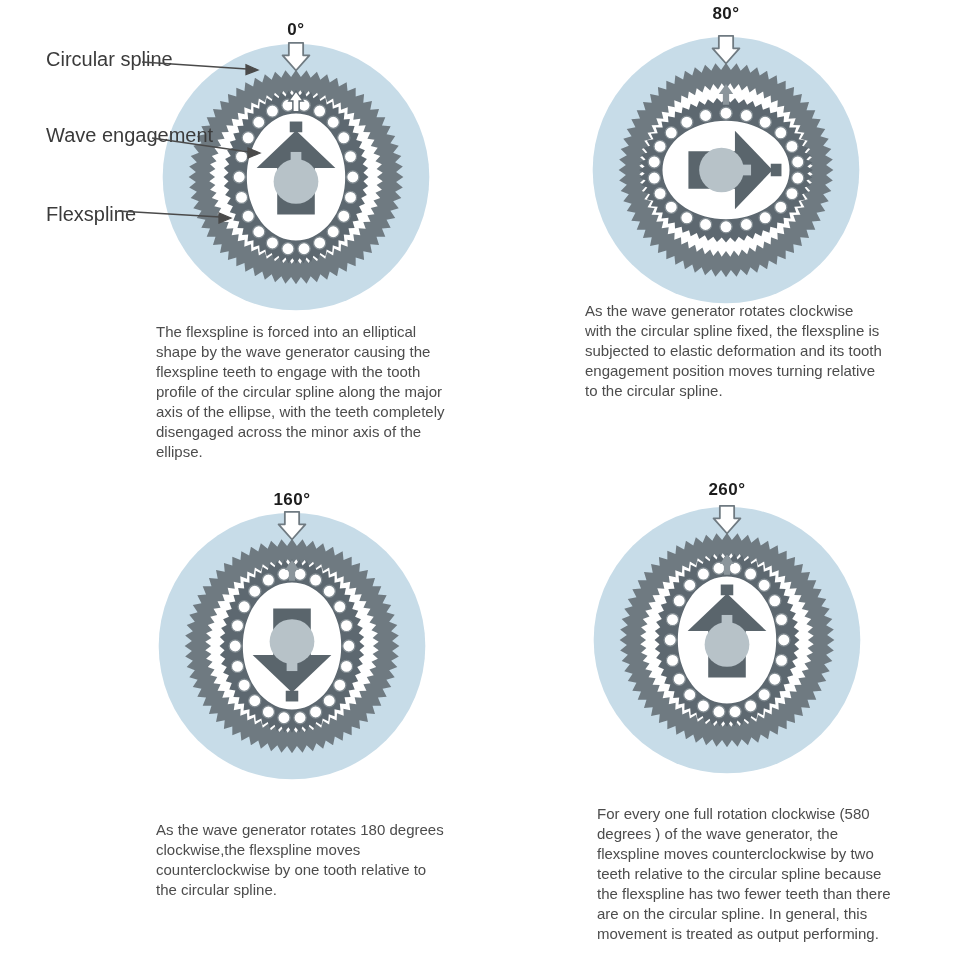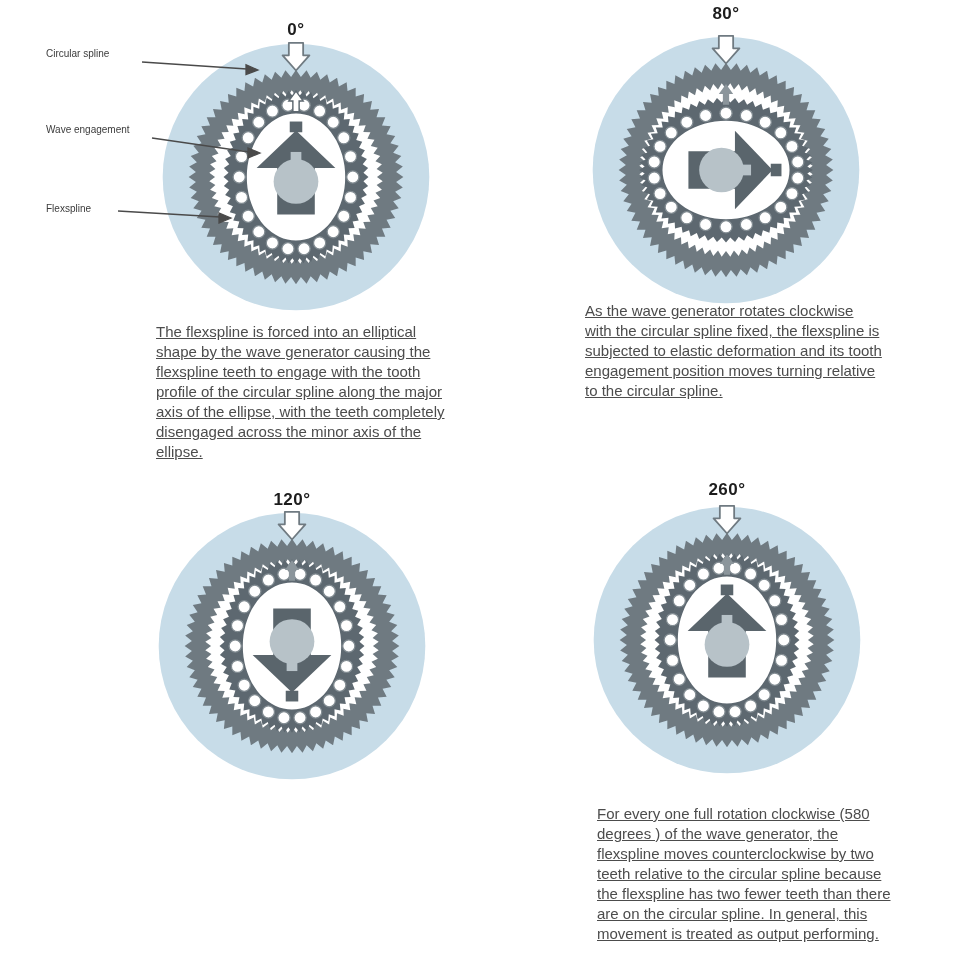--- a/index.html
+++ b/index.html
@@ -6,24 +6,24 @@
   #page{
     position:relative;width:960px;height:960px;background:#ffffff;
     font-family:"Liberation Sans", sans-serif;overflow:hidden;
   }
   .angle{
     position:absolute;text-align:center;font-size:17px;font-weight:bold;
     color:#1c1c1c;letter-spacing:.5px;z-index:4;
   }
   .gear{position:absolute;width:272px;height:272px;z-index:1;}
   .desc{
-    position:absolute;font-size:15px;line-height:20px;color:#4c4c4c;z-index:2;text-decoration:underline;
+    position:absolute;font-size:15px;line-height:20px;color:#4c4c4c;z-index:2;
   }
   .lead-label{
-    position:absolute;font-size:10px;color:#3b3b3b;z-index:6;white-space:nowrap;
+    position:absolute;font-size:20px;color:#3b3b3b;z-index:6;white-space:nowrap;
   }
   .lead-svg{position:absolute;left:0;top:0;z-index:6;pointer-events:none;}
 </style>
 </head>
 <body>
 
 <div id="page">
 
   <div class="angle" style="left:216px;top:20px;width:160px">0°</div>
   <div class="gear" style="left:160px;top:41px"><svg viewBox="-152 -152 304 304" width="272" height="272">
@@ -102,21 +102,21 @@
           <rect x="-7" y="-62" width="14" height="12" fill="#5a656c"></rect>
           <polygon points="0,-52 -44,-10 -21,-10 -21,42 21,42 21,-10 44,-10" fill="#5a656c"></polygon>
           <rect x="-6" y="-28" width="12" height="12" fill="#b7c2c8"></rect>
           <circle cx="0" cy="5" r="25" fill="#b7c2c8"></circle>
         </g>
         <polygon points="0,-96 -8,-85 -3.5,-85 -3.5,-73 3.5,-73 3.5,-85 8,-85" fill="#8b959b"></polygon>
         <polygon points="-8,-150 8,-150 8,-136 15,-136 0,-119 -15,-136 -8,-136" fill="#ffffff" stroke="#6f7a81" stroke-width="2" stroke-linejoin="round"></polygon>
       </svg></div>
   <div class="desc" style="left:585px;top:301px;width:298px">As the wave generator rotates clockwise with the circular spline fixed, the flexspline is subjected to elastic deformation and its tooth engagement position moves turning relative to the circular spline.</div>
 
-  <div class="angle" style="left:212px;top:490px;width:160px">120°</div>
+  <div class="angle" style="left:212px;top:490px;width:160px">160°</div>
   <div class="gear" style="left:156px;top:510px"><svg viewBox="-152 -152 304 304" width="272" height="272">
         <circle cx="0" cy="0" r="149" fill="#c7dce8"></circle>
         <circle cx="0" cy="0" r="98" fill="#ffffff"></circle>
         <path d="M120.0 0.0L111.9 5.5L119.4 11.8L110.8 16.4L117.7 23.4L108.6 27.2L114.8 34.8L105.5 37.7L110.9 45.9L101.2 47.9L105.8 56.6L96.1 57.6L99.8 66.7L90.0 66.7L92.8 76.1L83.0 75.2L84.9 84.9L75.2 83.0L76.1 92.8L66.7 90.0L66.7 99.8L57.6 96.1L56.6 105.8L47.9 101.2L45.9 110.9L37.7 105.5L34.8 114.8L27.2 108.6L23.4 117.7L16.4 110.8L11.8 119.4L5.5 111.9L0.0 120.0L-5.5 111.9L-11.8 119.4L-16.4 110.8L-23.4 117.7L-27.2 108.6L-34.8 114.8L-37.7 105.5L-45.9 110.9L-47.9 101.2L-56.6 105.8L-57.6 96.1L-66.7 99.8L-66.7 90.0L-76.1 92.8L-75.2 83.0L-84.9 84.9L-83.0 75.2L-92.8 76.1L-90.0 66.7L-99.8 66.7L-96.1 57.6L-105.8 56.6L-101.2 47.9L-110.9 45.9L-105.5 37.7L-114.8 34.8L-108.6 27.2L-117.7 23.4L-110.8 16.4L-119.4 11.8L-111.9 5.5L-120.0 0.0L-111.9 -5.5L-119.4 -11.8L-110.8 -16.4L-117.7 -23.4L-108.6 -27.2L-114.8 -34.8L-105.5 -37.7L-110.9 -45.9L-101.2 -47.9L-105.8 -56.6L-96.1 -57.6L-99.8 -66.7L-90.0 -66.7L-92.8 -76.1L-83.0 -75.2L-84.9 -84.9L-75.2 -83.0L-76.1 -92.8L-66.7 -90.0L-66.7 -99.8L-57.6 -96.1L-56.6 -105.8L-47.9 -101.2L-45.9 -110.9L-37.7 -105.5L-34.8 -114.8L-27.2 -108.6L-23.4 -117.7L-16.4 -110.8L-11.8 -119.4L-5.5 -111.9L-0.0 -120.0L5.5 -111.9L11.8 -119.4L16.4 -110.8L23.4 -117.7L27.2 -108.6L34.8 -114.8L37.7 -105.5L45.9 -110.9L47.9 -101.2L56.6 -105.8L57.6 -96.1L66.7 -99.8L66.7 -90.0L76.1 -92.8L75.2 -83.0L84.9 -84.9L83.0 -75.2L92.8 -76.1L90.0 -66.7L99.8 -66.7L96.1 -57.6L105.8 -56.6L101.2 -47.9L110.9 -45.9L105.5 -37.7L114.8 -34.8L108.6 -27.2L117.7 -23.4L110.8 -16.4L119.4 -11.8L111.9 -5.5ZM90.5 0.0L96.9 4.8L90.1 8.9L96.0 14.2L88.8 17.7L94.1 23.6L86.6 26.3L91.3 32.7L83.6 34.6L87.7 41.5L79.8 42.7L83.2 49.9L75.2 50.3L77.9 57.8L70.0 57.4L71.9 65.1L64.0 64.0L65.1 71.9L57.4 70.0L57.8 77.9L50.3 75.2L49.9 83.2L42.7 79.8L41.5 87.7L34.6 83.6L32.7 91.3L26.3 86.6L23.6 94.1L17.7 88.8L14.2 96.0L8.9 90.1L4.8 96.9L0.0 90.5L-4.8 96.9L-8.9 90.1L-14.2 96.0L-17.7 88.8L-23.6 94.1L-26.3 86.6L-32.7 91.3L-34.6 83.6L-41.5 87.7L-42.7 79.8L-49.9 83.2L-50.3 75.2L-57.8 77.9L-57.4 70.0L-65.1 71.9L-64.0 64.0L-71.9 65.1L-70.0 57.4L-77.9 57.8L-75.2 50.3L-83.2 49.9L-79.8 42.7L-87.7 41.5L-83.6 34.6L-91.3 32.7L-86.6 26.3L-94.1 23.6L-88.8 17.7L-96.0 14.2L-90.1 8.9L-96.9 4.8L-90.5 0.0L-96.9 -4.8L-90.1 -8.9L-96.0 -14.2L-88.8 -17.7L-94.1 -23.6L-86.6 -26.3L-91.3 -32.7L-83.6 -34.6L-87.7 -41.5L-79.8 -42.7L-83.2 -49.9L-75.2 -50.3L-77.9 -57.8L-70.0 -57.4L-71.9 -65.1L-64.0 -64.0L-65.1 -71.9L-57.4 -70.0L-57.8 -77.9L-50.3 -75.2L-49.9 -83.2L-42.7 -79.8L-41.5 -87.7L-34.6 -83.6L-32.7 -91.3L-26.3 -86.6L-23.6 -94.1L-17.7 -88.8L-14.2 -96.0L-8.9 -90.1L-4.8 -96.9L-0.0 -90.5L4.8 -96.9L8.9 -90.1L14.2 -96.0L17.7 -88.8L23.6 -94.1L26.3 -86.6L32.7 -91.3L34.6 -83.6L41.5 -87.7L42.7 -79.8L49.9 -83.2L50.3 -75.2L57.8 -77.9L57.4 -70.0L65.1 -71.9L64.0 -64.0L71.9 -65.1L70.0 -57.4L77.9 -57.8L75.2 -50.3L83.2 -49.9L79.8 -42.7L87.7 -41.5L83.6 -34.6L91.3 -32.7L86.6 -26.3L94.1 -23.6L88.8 -17.7L96.0 -14.2L90.1 -8.9L96.9 -4.8Z" fill="#6f7a81" fill-rule="evenodd"></path>
         <g transform="rotate(0)">
           <path d="M81.0 0.0L75.4 4.8L80.6 10.1L74.6 14.2L79.2 20.2L72.9 23.6L77.0 30.0L70.5 32.6L74.0 39.5L67.3 41.3L70.1 48.5L63.3 49.6L65.5 57.0L58.7 57.3L60.2 64.9L53.4 64.3L54.2 72.1L47.5 70.7L47.6 78.5L41.1 76.3L40.5 84.0L34.3 81.1L32.9 88.6L27.1 85.0L25.0 92.3L19.5 87.9L16.8 94.9L11.8 89.9L8.5 96.5L4.0 90.9L0.0 97.0L-4.0 90.9L-8.5 96.5L-11.8 89.9L-16.8 94.9L-19.5 87.9L-25.0 92.3L-27.1 85.0L-32.9 88.6L-34.3 81.1L-40.5 84.0L-41.1 76.3L-47.6 78.5L-47.5 70.7L-54.2 72.1L-53.4 64.3L-60.2 64.9L-58.7 57.3L-65.5 57.0L-63.3 49.6L-70.1 48.5L-67.3 41.3L-74.0 39.5L-70.5 32.6L-77.0 30.0L-72.9 23.6L-79.2 20.2L-74.6 14.2L-80.6 10.1L-75.4 4.8L-81.0 0.0L-75.4 -4.8L-80.6 -10.1L-74.6 -14.2L-79.2 -20.2L-72.9 -23.6L-77.0 -30.0L-70.5 -32.6L-74.0 -39.5L-67.3 -41.3L-70.1 -48.5L-63.3 -49.6L-65.5 -57.0L-58.7 -57.3L-60.2 -64.9L-53.4 -64.3L-54.2 -72.1L-47.5 -70.7L-47.6 -78.5L-41.1 -76.3L-40.5 -84.0L-34.3 -81.1L-32.9 -88.6L-27.1 -85.0L-25.0 -92.3L-19.5 -87.9L-16.8 -94.9L-11.8 -89.9L-8.5 -96.5L-4.0 -90.9L-0.0 -97.0L4.0 -90.9L8.5 -96.5L11.8 -89.9L16.8 -94.9L19.5 -87.9L25.0 -92.3L27.1 -85.0L32.9 -88.6L34.3 -81.1L40.5 -84.0L41.1 -76.3L47.6 -78.5L47.5 -70.7L54.2 -72.1L53.4 -64.3L60.2 -64.9L58.7 -57.3L65.5 -57.0L63.3 -49.6L70.1 -48.5L67.3 -41.3L74.0 -39.5L70.5 -32.6L77.0 -30.0L72.9 -23.6L79.2 -20.2L74.6 -14.2L80.6 -10.1L75.4 -4.8ZM55.0 0.0L54.8 6.2L54.2 12.3L53.1 18.4L51.7 24.3L49.8 30.0L47.6 35.5L45.1 40.7L42.1 45.6L38.9 50.2L35.4 54.4L31.5 58.2L27.5 61.5L23.2 64.3L18.8 66.7L14.2 68.6L9.6 69.9L4.8 70.7L0.0 71.0L-4.8 70.7L-9.6 69.9L-14.2 68.6L-18.8 66.7L-23.2 64.3L-27.5 61.5L-31.5 58.2L-35.4 54.4L-38.9 50.2L-42.1 45.6L-45.1 40.7L-47.6 35.5L-49.8 30.0L-51.7 24.3L-53.1 18.4L-54.2 12.3L-54.8 6.2L-55.0 0.0L-54.8 -6.2L-54.2 -12.3L-53.1 -18.4L-51.7 -24.3L-49.8 -30.0L-47.6 -35.5L-45.1 -40.7L-42.1 -45.6L-38.9 -50.2L-35.4 -54.4L-31.5 -58.2L-27.5 -61.5L-23.2 -64.3L-18.8 -66.7L-14.2 -68.6L-9.6 -69.9L-4.8 -70.7L-0.0 -71.0L4.8 -70.7L9.6 -69.9L14.2 -68.6L18.8 -66.7L23.2 -64.3L27.5 -61.5L31.5 -58.2L35.4 -54.4L38.9 -50.2L42.1 -45.6L45.1 -40.7L47.6 -35.5L49.8 -30.0L51.7 -24.3L53.1 -18.4L54.2 -12.3L54.8 -6.2Z" fill="#5d6870" fill-rule="evenodd"></path>
           <circle cx="63.5" cy="0.0" r="6.8" fill="#ffffff" stroke="#828c92" stroke-width="1.4"></circle>
           <circle cx="60.9" cy="22.8" r="6.8" fill="#ffffff" stroke="#828c92" stroke-width="1.4"></circle>
           <circle cx="53.4" cy="43.8" r="6.8" fill="#ffffff" stroke="#828c92" stroke-width="1.4"></circle>
           <circle cx="41.6" cy="61.2" r="6.8" fill="#ffffff" stroke="#828c92" stroke-width="1.4"></circle>
@@ -142,20 +142,21 @@
         </g>
         <g transform="rotate(180)">
           <rect x="-7" y="-62" width="14" height="12" fill="#5a656c"></rect>
           <polygon points="0,-52 -44,-10 -21,-10 -21,42 21,42 21,-10 44,-10" fill="#5a656c"></polygon>
           <rect x="-6" y="-28" width="12" height="12" fill="#b7c2c8"></rect>
           <circle cx="0" cy="5" r="25" fill="#b7c2c8"></circle>
         </g>
         <polygon points="0,-96 -8,-85 -3.5,-85 -3.5,-73 3.5,-73 3.5,-85 8,-85" fill="#8b959b"></polygon>
         <polygon points="-8,-150 8,-150 8,-136 15,-136 0,-119 -15,-136 -8,-136" fill="#ffffff" stroke="#6f7a81" stroke-width="2" stroke-linejoin="round"></polygon>
       </svg></div>
+  <div class="desc" style="left:156px;top:820px;width:288px">As the wave generator rotates 180 degrees clockwise,the flexspline moves counterclockwise by one tooth relative to the circular spline.</div>
 
   <div class="angle" style="left:647px;top:480px;width:160px">260°</div>
   <div class="gear" style="left:591px;top:504px"><svg viewBox="-152 -152 304 304" width="272" height="272">
         <circle cx="0" cy="0" r="149" fill="#c7dce8"></circle>
         <circle cx="0" cy="0" r="98" fill="#ffffff"></circle>
         <path d="M120.0 0.0L111.9 5.5L119.4 11.8L110.8 16.4L117.7 23.4L108.6 27.2L114.8 34.8L105.5 37.7L110.9 45.9L101.2 47.9L105.8 56.6L96.1 57.6L99.8 66.7L90.0 66.7L92.8 76.1L83.0 75.2L84.9 84.9L75.2 83.0L76.1 92.8L66.7 90.0L66.7 99.8L57.6 96.1L56.6 105.8L47.9 101.2L45.9 110.9L37.7 105.5L34.8 114.8L27.2 108.6L23.4 117.7L16.4 110.8L11.8 119.4L5.5 111.9L0.0 120.0L-5.5 111.9L-11.8 119.4L-16.4 110.8L-23.4 117.7L-27.2 108.6L-34.8 114.8L-37.7 105.5L-45.9 110.9L-47.9 101.2L-56.6 105.8L-57.6 96.1L-66.7 99.8L-66.7 90.0L-76.1 92.8L-75.2 83.0L-84.9 84.9L-83.0 75.2L-92.8 76.1L-90.0 66.7L-99.8 66.7L-96.1 57.6L-105.8 56.6L-101.2 47.9L-110.9 45.9L-105.5 37.7L-114.8 34.8L-108.6 27.2L-117.7 23.4L-110.8 16.4L-119.4 11.8L-111.9 5.5L-120.0 0.0L-111.9 -5.5L-119.4 -11.8L-110.8 -16.4L-117.7 -23.4L-108.6 -27.2L-114.8 -34.8L-105.5 -37.7L-110.9 -45.9L-101.2 -47.9L-105.8 -56.6L-96.1 -57.6L-99.8 -66.7L-90.0 -66.7L-92.8 -76.1L-83.0 -75.2L-84.9 -84.9L-75.2 -83.0L-76.1 -92.8L-66.7 -90.0L-66.7 -99.8L-57.6 -96.1L-56.6 -105.8L-47.9 -101.2L-45.9 -110.9L-37.7 -105.5L-34.8 -114.8L-27.2 -108.6L-23.4 -117.7L-16.4 -110.8L-11.8 -119.4L-5.5 -111.9L-0.0 -120.0L5.5 -111.9L11.8 -119.4L16.4 -110.8L23.4 -117.7L27.2 -108.6L34.8 -114.8L37.7 -105.5L45.9 -110.9L47.9 -101.2L56.6 -105.8L57.6 -96.1L66.7 -99.8L66.7 -90.0L76.1 -92.8L75.2 -83.0L84.9 -84.9L83.0 -75.2L92.8 -76.1L90.0 -66.7L99.8 -66.7L96.1 -57.6L105.8 -56.6L101.2 -47.9L110.9 -45.9L105.5 -37.7L114.8 -34.8L108.6 -27.2L117.7 -23.4L110.8 -16.4L119.4 -11.8L111.9 -5.5ZM90.5 0.0L96.9 4.8L90.1 8.9L96.0 14.2L88.8 17.7L94.1 23.6L86.6 26.3L91.3 32.7L83.6 34.6L87.7 41.5L79.8 42.7L83.2 49.9L75.2 50.3L77.9 57.8L70.0 57.4L71.9 65.1L64.0 64.0L65.1 71.9L57.4 70.0L57.8 77.9L50.3 75.2L49.9 83.2L42.7 79.8L41.5 87.7L34.6 83.6L32.7 91.3L26.3 86.6L23.6 94.1L17.7 88.8L14.2 96.0L8.9 90.1L4.8 96.9L0.0 90.5L-4.8 96.9L-8.9 90.1L-14.2 96.0L-17.7 88.8L-23.6 94.1L-26.3 86.6L-32.7 91.3L-34.6 83.6L-41.5 87.7L-42.7 79.8L-49.9 83.2L-50.3 75.2L-57.8 77.9L-57.4 70.0L-65.1 71.9L-64.0 64.0L-71.9 65.1L-70.0 57.4L-77.9 57.8L-75.2 50.3L-83.2 49.9L-79.8 42.7L-87.7 41.5L-83.6 34.6L-91.3 32.7L-86.6 26.3L-94.1 23.6L-88.8 17.7L-96.0 14.2L-90.1 8.9L-96.9 4.8L-90.5 0.0L-96.9 -4.8L-90.1 -8.9L-96.0 -14.2L-88.8 -17.7L-94.1 -23.6L-86.6 -26.3L-91.3 -32.7L-83.6 -34.6L-87.7 -41.5L-79.8 -42.7L-83.2 -49.9L-75.2 -50.3L-77.9 -57.8L-70.0 -57.4L-71.9 -65.1L-64.0 -64.0L-65.1 -71.9L-57.4 -70.0L-57.8 -77.9L-50.3 -75.2L-49.9 -83.2L-42.7 -79.8L-41.5 -87.7L-34.6 -83.6L-32.7 -91.3L-26.3 -86.6L-23.6 -94.1L-17.7 -88.8L-14.2 -96.0L-8.9 -90.1L-4.8 -96.9L-0.0 -90.5L4.8 -96.9L8.9 -90.1L14.2 -96.0L17.7 -88.8L23.6 -94.1L26.3 -86.6L32.7 -91.3L34.6 -83.6L41.5 -87.7L42.7 -79.8L49.9 -83.2L50.3 -75.2L57.8 -77.9L57.4 -70.0L65.1 -71.9L64.0 -64.0L71.9 -65.1L70.0 -57.4L77.9 -57.8L75.2 -50.3L83.2 -49.9L79.8 -42.7L87.7 -41.5L83.6 -34.6L91.3 -32.7L86.6 -26.3L94.1 -23.6L88.8 -17.7L96.0 -14.2L90.1 -8.9L96.9 -4.8Z" fill="#6f7a81" fill-rule="evenodd"></path>
         <g transform="rotate(0)">
           <path d="M81.0 0.0L75.4 4.8L80.6 10.1L74.6 14.2L79.2 20.2L72.9 23.6L77.0 30.0L70.5 32.6L74.0 39.5L67.3 41.3L70.1 48.5L63.3 49.6L65.5 57.0L58.7 57.3L60.2 64.9L53.4 64.3L54.2 72.1L47.5 70.7L47.6 78.5L41.1 76.3L40.5 84.0L34.3 81.1L32.9 88.6L27.1 85.0L25.0 92.3L19.5 87.9L16.8 94.9L11.8 89.9L8.5 96.5L4.0 90.9L0.0 97.0L-4.0 90.9L-8.5 96.5L-11.8 89.9L-16.8 94.9L-19.5 87.9L-25.0 92.3L-27.1 85.0L-32.9 88.6L-34.3 81.1L-40.5 84.0L-41.1 76.3L-47.6 78.5L-47.5 70.7L-54.2 72.1L-53.4 64.3L-60.2 64.9L-58.7 57.3L-65.5 57.0L-63.3 49.6L-70.1 48.5L-67.3 41.3L-74.0 39.5L-70.5 32.6L-77.0 30.0L-72.9 23.6L-79.2 20.2L-74.6 14.2L-80.6 10.1L-75.4 4.8L-81.0 0.0L-75.4 -4.8L-80.6 -10.1L-74.6 -14.2L-79.2 -20.2L-72.9 -23.6L-77.0 -30.0L-70.5 -32.6L-74.0 -39.5L-67.3 -41.3L-70.1 -48.5L-63.3 -49.6L-65.5 -57.0L-58.7 -57.3L-60.2 -64.9L-53.4 -64.3L-54.2 -72.1L-47.5 -70.7L-47.6 -78.5L-41.1 -76.3L-40.5 -84.0L-34.3 -81.1L-32.9 -88.6L-27.1 -85.0L-25.0 -92.3L-19.5 -87.9L-16.8 -94.9L-11.8 -89.9L-8.5 -96.5L-4.0 -90.9L-0.0 -97.0L4.0 -90.9L8.5 -96.5L11.8 -89.9L16.8 -94.9L19.5 -87.9L25.0 -92.3L27.1 -85.0L32.9 -88.6L34.3 -81.1L40.5 -84.0L41.1 -76.3L47.6 -78.5L47.5 -70.7L54.2 -72.1L53.4 -64.3L60.2 -64.9L58.7 -57.3L65.5 -57.0L63.3 -49.6L70.1 -48.5L67.3 -41.3L74.0 -39.5L70.5 -32.6L77.0 -30.0L72.9 -23.6L79.2 -20.2L74.6 -14.2L80.6 -10.1L75.4 -4.8ZM55.0 0.0L54.8 6.2L54.2 12.3L53.1 18.4L51.7 24.3L49.8 30.0L47.6 35.5L45.1 40.7L42.1 45.6L38.9 50.2L35.4 54.4L31.5 58.2L27.5 61.5L23.2 64.3L18.8 66.7L14.2 68.6L9.6 69.9L4.8 70.7L0.0 71.0L-4.8 70.7L-9.6 69.9L-14.2 68.6L-18.8 66.7L-23.2 64.3L-27.5 61.5L-31.5 58.2L-35.4 54.4L-38.9 50.2L-42.1 45.6L-45.1 40.7L-47.6 35.5L-49.8 30.0L-51.7 24.3L-53.1 18.4L-54.2 12.3L-54.8 6.2L-55.0 0.0L-54.8 -6.2L-54.2 -12.3L-53.1 -18.4L-51.7 -24.3L-49.8 -30.0L-47.6 -35.5L-45.1 -40.7L-42.1 -45.6L-38.9 -50.2L-35.4 -54.4L-31.5 -58.2L-27.5 -61.5L-23.2 -64.3L-18.8 -66.7L-14.2 -68.6L-9.6 -69.9L-4.8 -70.7L-0.0 -71.0L4.8 -70.7L9.6 -69.9L14.2 -68.6L18.8 -66.7L23.2 -64.3L27.5 -61.5L31.5 -58.2L35.4 -54.4L38.9 -50.2L42.1 -45.6L45.1 -40.7L47.6 -35.5L49.8 -30.0L51.7 -24.3L53.1 -18.4L54.2 -12.3L54.8 -6.2Z" fill="#5d6870" fill-rule="evenodd"></path>
           <circle cx="63.5" cy="0.0" r="6.8" fill="#ffffff" stroke="#828c92" stroke-width="1.4"></circle>
           <circle cx="60.9" cy="22.8" r="6.8" fill="#ffffff" stroke="#828c92" stroke-width="1.4"></circle>

